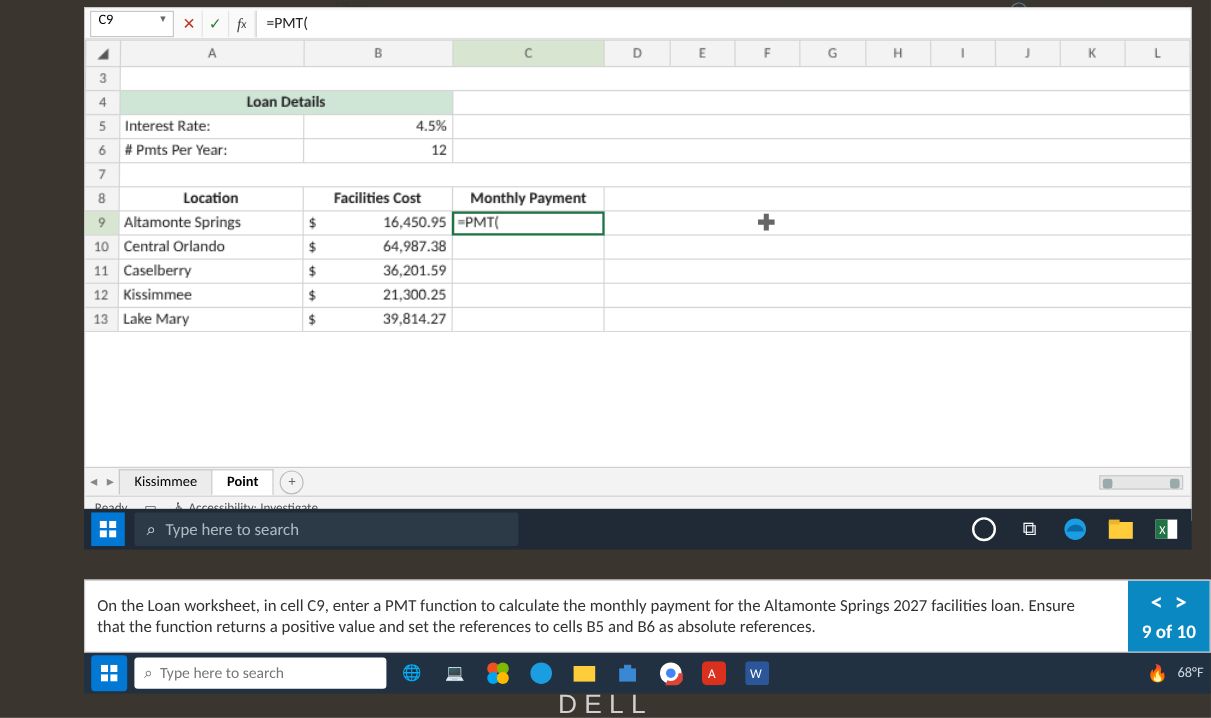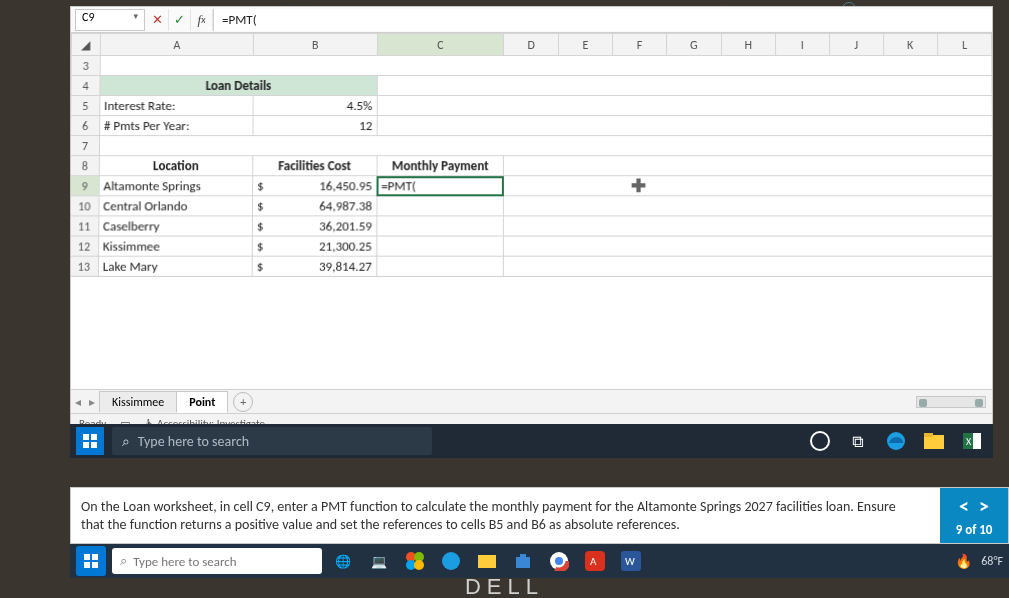--- a/index.html
+++ b/index.html
@@ -77,21 +77,21 @@
   .circ { width:20px;height:20px;border:2px solid #fff;border-radius:50%; }
 
   
   .instr-wrap { position:absolute; left:70px; right:0; bottom:54px; }
   .instr-hdr { background:#0a88c2; color:#fff; font-size:13px; padding:6px 10px; font-weight:bold; }
   .instr-body { background:#fff; color:#333; display:flex; align-items:center; gap:14px; border:1px solid #c8c8c8; }
   .instr-text { flex:1; font-size:14px; padding:8px 10px; line-height:1.25; }
   .instr-side { width:68px; background:#0a88c2; color:#fff; display:flex; flex-direction:column;
     align-items:center; justify-content:center; font-size:20px; font-weight:bold; height:100%; padding:6px 0;}
   .instr-side .row { display:flex; gap:10px; }
-  .instr-side .counter { font-size:13px; margin-top:4px; }
+  .instr-side .counter { font-size:16px; margin-top:4px; }
 
   
   .taskbar { position:absolute; left:70px; right:0; bottom:20px; height:34px; background:#223141;
     display:flex; align-items:center; padding:0 6px; gap:6px; color:#cfd8e0; font-size:13px; }
   .taskbar .searchbox { width:210px; height:26px; background:#fff; border-radius:3px;
     display:flex; align-items:center; gap:6px; padding:0 8px; color:#777; }
   .tb-app { width:30px;height:30px; display:flex; align-items:center; justify-content:center; border-radius:3px; }
   .sys-tray { margin-left:auto; display:flex; align-items:center; gap:8px; font-size:12px; }
   .flame { color:#f39c12; font-size:14px; }
 

